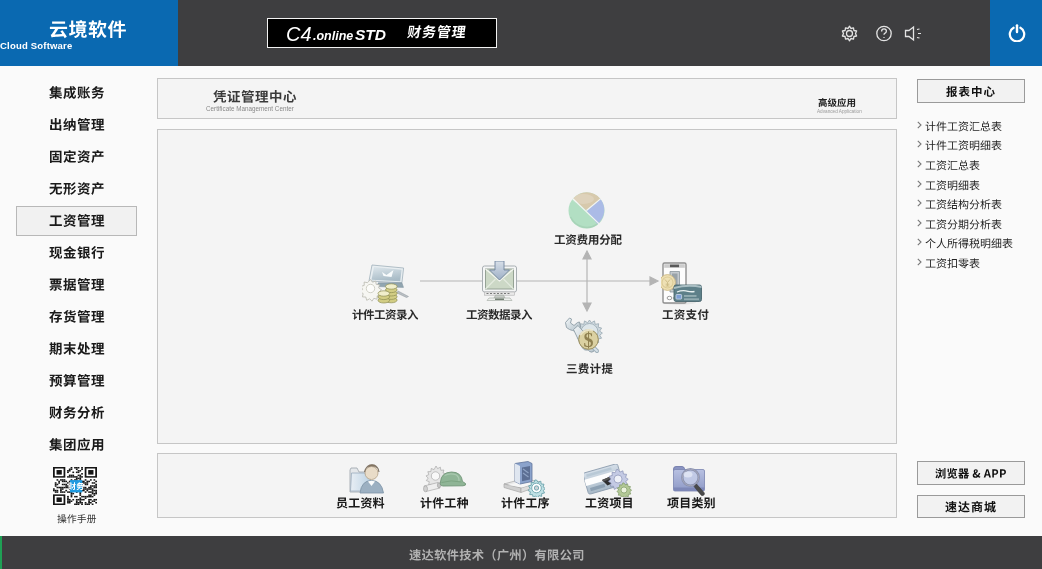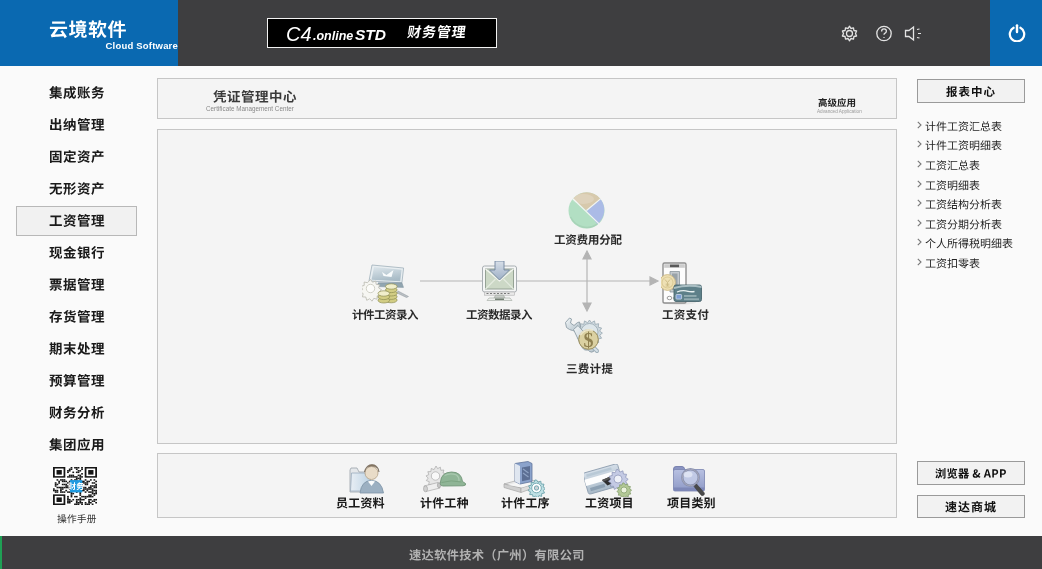--- a/index.html
+++ b/index.html
@@ -3,21 +3,21 @@
 *{margin:0;padding:0;box-sizing:border-box}
 html,body{width:1042px;height:569px;overflow:hidden}
 body{position:relative;background:#fafafa;font-family:"Liberation Sans",sans-serif}
 .abs{position:absolute}
 </style></head><body>
 <div class="abs" style="left:0;top:0;width:1042px;height:66px;background:#3e3e40"></div>
 <div class="abs" style="left:0;top:0;width:178px;height:66px;background:#0a69b1"></div>
 <div style="position:absolute;left:49.0px;top:19.5px;width:78.0px;height:20.5px"><svg width="78.0" height="20.5" viewBox="0 0 78.0 20.5">
       <path d="M3.1 1.4V3.8H16.1V1.4ZM2.6 17.4C3.6 17.0 4.9 16.9 14.5 16.2C15.0 16.9 15.4 17.6 15.6 18.2L17.8 16.8C16.9 15.0 15.1 12.3 13.5 10.2L11.4 11.3C12.0 12.1 12.6 13.1 13.2 14.0L5.6 14.4C6.9 12.9 8.2 11.1 9.3 9.1H18.1V6.8H0.9V9.1H6.1C5.0 11.2 3.7 13.0 3.2 13.5C2.6 14.3 2.2 14.7 1.7 14.8C2.0 15.5 2.4 16.9 2.6 17.4Z M29.3 10.9H34.2V11.7H29.3ZM29.3 8.8H34.2V9.5H29.3ZM33.5 3.2C33.4 3.7 33.2 4.3 33.0 4.8H30.8C30.7 4.4 30.5 3.7 30.2 3.2L28.4 3.6C28.5 4.0 28.7 4.4 28.8 4.8H26.5V6.7H37.3V4.8H34.9L35.6 3.6ZM30.5 0.5 30.8 1.3H27.0V3.2H36.8V1.3H33.1C33.0 0.9 32.8 0.4 32.6 0.0ZM27.2 7.3V13.1H28.8C28.5 14.8 27.8 15.8 24.9 16.4C25.4 16.7 25.9 17.6 26.1 18.1C29.7 17.2 30.6 15.6 30.9 13.1H32.3V15.4C32.3 16.6 32.5 17.0 32.8 17.3C33.2 17.6 33.8 17.8 34.3 17.8C34.6 17.8 35.2 17.8 35.5 17.8C35.9 17.8 36.4 17.7 36.7 17.6C37.1 17.5 37.3 17.2 37.5 16.9C37.7 16.6 37.7 15.8 37.8 15.1C37.2 14.9 36.4 14.5 36.0 14.2C36.0 14.8 36.0 15.4 36.0 15.6C35.9 15.8 35.8 15.9 35.7 16.0C35.6 16.0 35.5 16.0 35.4 16.0C35.2 16.0 34.9 16.0 34.8 16.0C34.7 16.0 34.6 16.0 34.5 15.9C34.4 15.9 34.4 15.7 34.4 15.5V13.1H36.4V7.3ZM19.9 13.5 20.7 15.8C22.4 15.1 24.6 14.3 26.5 13.4L26.1 11.4L24.3 12.0V6.9H26.0V4.7H24.3V0.5H22.1V4.7H20.3V6.9H22.1V12.8C21.3 13.1 20.5 13.3 19.9 13.5Z M49.8 0.2C49.5 3.1 48.7 5.9 47.5 7.6C48.0 7.9 48.9 8.6 49.3 8.9C50.0 7.9 50.6 6.5 51.1 4.9H55.0C54.8 6.1 54.5 7.3 54.3 8.2L56.2 8.6C56.6 7.2 57.1 5.1 57.4 3.2L55.9 2.8L55.6 2.9H51.6C51.7 2.1 51.9 1.3 52.0 0.5ZM51.3 6.7V7.6C51.3 10.0 50.9 13.8 47.2 16.5C47.8 16.9 48.6 17.6 48.9 18.1C50.7 16.7 51.8 15.0 52.5 13.4C53.3 15.4 54.4 17.0 56.1 18.0C56.4 17.4 57.1 16.6 57.6 16.1C55.3 15.0 54.0 12.4 53.3 9.5C53.4 8.8 53.4 8.2 53.4 7.6V6.7ZM40.6 10.4C40.7 10.3 41.5 10.2 42.2 10.2H44.0V12.2C42.3 12.4 40.7 12.6 39.5 12.8L40.0 15.1L44.0 14.4V18.0H46.0V14.1L48.2 13.7L48.1 11.6L46.0 11.9V10.2H47.9L47.9 8.1H46.0V5.5H44.0V8.1H42.7C43.2 7.0 43.7 5.7 44.1 4.4H48.1V2.3H44.8L45.2 0.7L43.0 0.2C42.9 0.9 42.7 1.6 42.6 2.3H39.8V4.4H41.9C41.5 5.6 41.2 6.6 41.0 7.0C40.6 7.9 40.3 8.4 39.9 8.5C40.1 9.0 40.5 10.0 40.6 10.4Z M64.5 9.4V11.6H69.7V18.0H72.0V11.6H76.9V9.4H72.0V6.1H75.9V3.9H72.0V0.4H69.7V3.9H68.1C68.3 3.2 68.5 2.4 68.6 1.7L66.4 1.3C66.0 3.6 65.2 6.0 64.2 7.5C64.7 7.7 65.7 8.3 66.2 8.6C66.6 7.9 67.0 7.0 67.3 6.1H69.7V9.4ZM63.1 0.3C62.1 3.0 60.5 5.7 58.8 7.4C59.2 8.0 59.9 9.2 60.1 9.8C60.5 9.4 60.8 8.9 61.2 8.4V18.0H63.4V5.0C64.1 3.7 64.8 2.3 65.3 1.0Z" fill="#fff"></path>
     </svg></div>
-<div class="abs" style="left:0;top:40px;width:178px;text-align:right;color:#fff;font-weight:bold;font-size:9.5px;letter-spacing:0.2px">Cloud Software</div>
+<div class="abs" style="left:0;top:40px;width:178px;text-align:left;color:#fff;font-weight:bold;font-size:9.5px;letter-spacing:0.2px">Cloud Software</div>
 <div class="abs" style="left:267px;top:18px;width:230px;height:30px;background:#000;border:1px solid #f2f2f2"></div>
 <div class="abs" style="left:286px;top:19.5px;width:80px;height:28px;color:#fff;font-style:italic;font-weight:normal;font-size:20px;line-height:28px">C4</div>
 <div class="abs" style="left:313px;top:19px;width:60px;height:28px;color:#fff;font-style:italic;font-weight:bold;font-size:12.5px;line-height:34px">.online</div>
 <div class="abs" style="left:355px;top:19.5px;width:50px;height:28px;color:#fff;font-style:italic;font-weight:bold;font-size:15.5px;line-height:30px">STD</div>
 <div style="position:absolute;left:407px;top:25px;transform:skewX(-8deg)"><svg width="58.9" height="15.1" viewBox="0 0 58.9 15.1">
       <path d="M1.0 0.7V9.5H2.3V2.0H4.9V9.5H6.2V0.7ZM2.9 2.7V6.8C2.9 8.6 2.7 10.9 0.4 12.2C0.7 12.4 1.1 12.9 1.3 13.3C2.5 12.5 3.2 11.6 3.7 10.5C4.3 11.3 5.1 12.3 5.4 13.0L6.6 12.0C6.2 11.4 5.3 10.3 4.7 9.6L3.8 10.3C4.2 9.2 4.3 8.0 4.3 6.8V2.7ZM10.4 0.2V2.9H6.7V4.5H9.8C8.9 6.6 7.5 8.8 6.0 10.0C6.5 10.3 7.0 10.9 7.3 11.3C8.4 10.3 9.5 8.7 10.4 7.1V11.3C10.4 11.5 10.3 11.6 10.1 11.6C9.8 11.6 9.1 11.6 8.5 11.6C8.7 12.0 9.0 12.8 9.0 13.2C10.1 13.2 10.9 13.2 11.4 12.9C11.9 12.6 12.1 12.2 12.1 11.3V4.5H13.5V2.9H12.1V0.2Z M20.7 6.7C20.6 7.2 20.5 7.6 20.4 7.9H16.4V9.4H19.8C19.0 10.7 17.6 11.5 15.5 11.9C15.8 12.2 16.3 12.9 16.5 13.3C19.0 12.6 20.7 11.4 21.6 9.4H25.4C25.2 10.7 24.9 11.4 24.6 11.6C24.5 11.7 24.3 11.8 24.0 11.8C23.6 11.8 22.5 11.7 21.6 11.7C21.9 12.1 22.1 12.7 22.2 13.1C23.1 13.1 24.0 13.2 24.5 13.1C25.1 13.1 25.6 13.0 26.0 12.6C26.5 12.1 26.9 11.0 27.2 8.6C27.2 8.4 27.2 7.9 27.2 7.9H22.2C22.2 7.6 22.3 7.3 22.4 6.9ZM24.7 2.9C23.9 3.5 22.9 4.0 21.8 4.4C20.8 4.0 20.1 3.6 19.5 3.0L19.6 2.9ZM19.8 0.1C19.1 1.3 17.8 2.6 15.8 3.5C16.1 3.8 16.6 4.4 16.8 4.8C17.4 4.5 17.9 4.2 18.4 3.8C18.8 4.3 19.3 4.6 19.9 5.0C18.5 5.3 16.9 5.6 15.4 5.7C15.7 6.1 15.9 6.8 16.0 7.2C18.0 6.9 20.0 6.6 21.8 5.9C23.4 6.5 25.3 6.9 27.5 7.0C27.7 6.6 28.1 5.9 28.4 5.5C26.8 5.5 25.3 5.3 23.9 5.0C25.4 4.3 26.6 3.3 27.4 2.1L26.4 1.4L26.1 1.5H20.9C21.1 1.2 21.3 0.8 21.5 0.5Z M32.3 5.9V13.3H34.0V12.9H40.0V13.3H41.6V9.7H34.0V9.0H40.9V5.9ZM40.0 11.7H34.0V10.9H40.0ZM35.5 3.3C35.6 3.5 35.8 3.8 35.9 4.0H30.6V6.5H32.2V5.3H40.9V6.5H42.6V4.0H37.6C37.4 3.7 37.2 3.3 37.0 3.0ZM34.0 7.1H39.3V7.8H34.0ZM31.9 0.0C31.5 1.2 30.8 2.4 30.0 3.2C30.4 3.4 31.1 3.7 31.4 3.9C31.9 3.5 32.3 2.9 32.6 2.3H33.1C33.5 2.8 33.8 3.4 34.0 3.8L35.4 3.3C35.3 3.0 35.0 2.7 34.8 2.3H36.5V1.1H33.2C33.3 0.9 33.4 0.6 33.5 0.3ZM37.9 0.0C37.6 1.0 37.1 2.0 36.5 2.7C36.8 2.9 37.5 3.2 37.8 3.4C38.1 3.1 38.4 2.7 38.6 2.3H39.2C39.6 2.8 40.1 3.4 40.2 3.9L41.6 3.2C41.5 3.0 41.2 2.6 41.0 2.3H42.9V1.1H39.2C39.3 0.9 39.4 0.6 39.5 0.3Z M51.6 4.7H53.0V5.9H51.6ZM54.5 4.7H55.8V5.9H54.5ZM51.6 2.2H53.0V3.3H51.6ZM54.5 2.2H55.8V3.3H54.5ZM49.0 11.3V12.9H58.1V11.3H54.6V10.0H57.6V8.5H54.6V7.3H57.4V0.7H50.1V7.3H52.9V8.5H50.0V10.0H52.9V11.3ZM44.7 10.3 45.1 12.0C46.5 11.6 48.2 11.0 49.7 10.5L49.4 8.9L48.1 9.3V6.5H49.3V5.0H48.1V2.5H49.6V1.0H44.9V2.5H46.4V5.0H45.0V6.5H46.4V9.8Z" fill="#fff"></path>
     </svg></div>
 <svg class="abs" style="left:840px;top:24px" width="90" height="19" viewBox="0 0 90 19">
 <g fill="none" stroke="#e4e4e4" stroke-width="1.3">
 <circle cx="9.5" cy="9.5" r="3"></circle>

